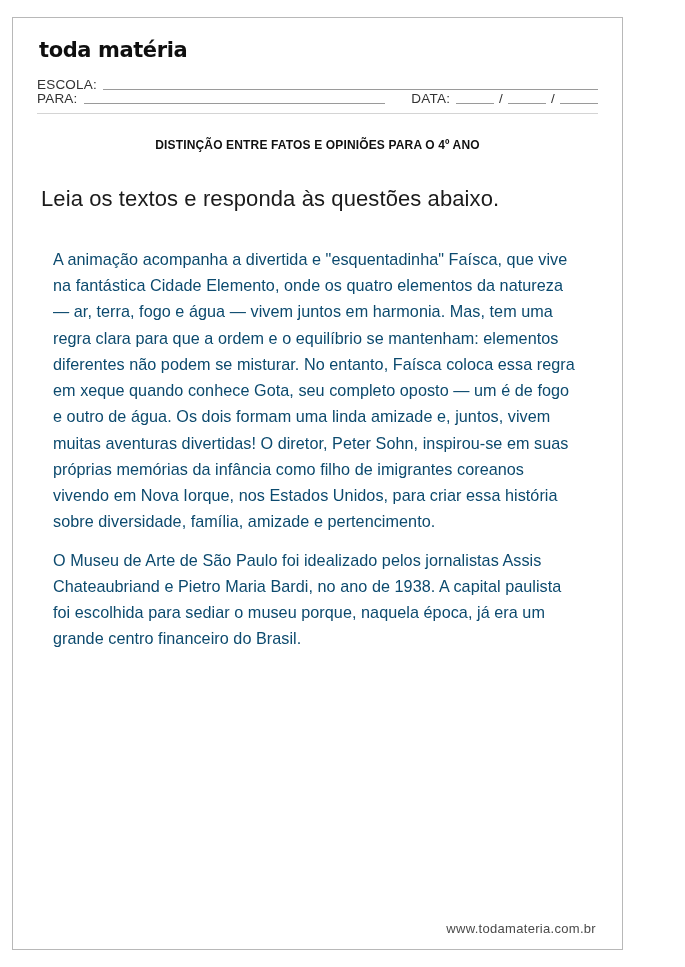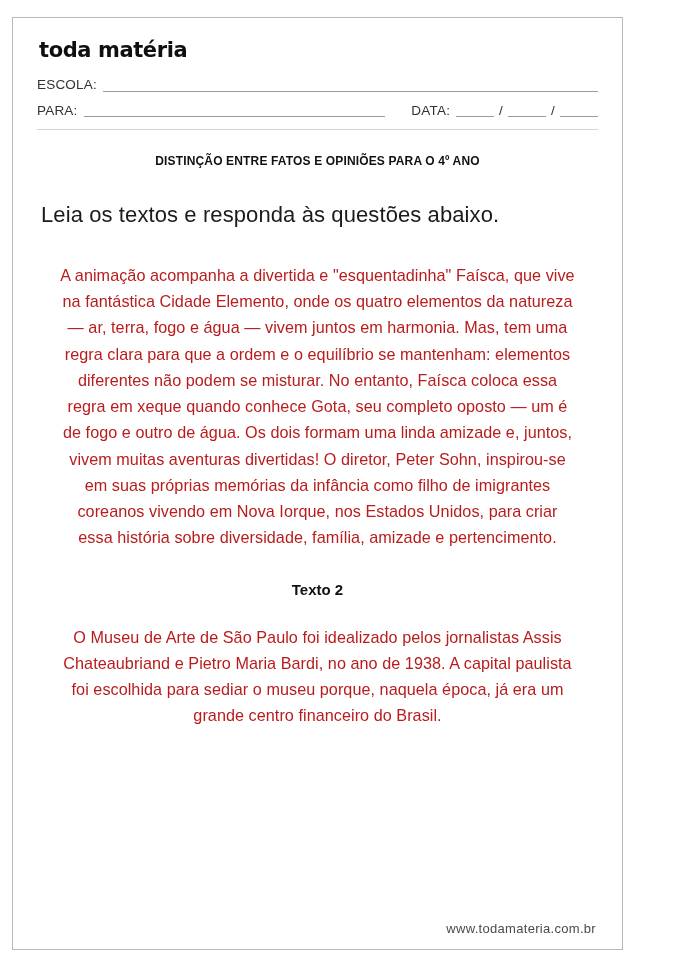--- a/index.html
+++ b/index.html
@@ -33,22 +33,21 @@
   .logo {
     font-family: "DejaVu Sans", sans-serif;
     font-weight: bold;
     font-size: 21px;
     letter-spacing: -0.4px;
     color: #0f0f0f;
     margin: 0 0 16px 2px;
   }
   .field-row {
     display: flex;
-    align-items: flex-end;
-    margin-bottom: 12px;
+    margin-bottom: 0;
     font-size: 13.5px;
     color: #333;
     letter-spacing: 0.2px;
   }
   .field-label {
     white-space: nowrap;
     padding-right: 6px;
     line-height: 1;
   }
   .rule {
@@ -96,23 +95,23 @@
     color: #111;
     margin: 0 0 6px 0;
   }
   .text-heading.second {
     margin-top: 30px;
     margin-bottom: 26px;
   }
   .body-text {
     font-size: 16.2px;
     line-height: 1.62;
-    color: #b91c1c;
-    margin: 18px;
-    text-align: center;
+    color: #0c4a6e;
+    margin: 12px;
+    text-align: left;
     letter-spacing: 0.05px;
   }
   .source {
     font-size: 11.6px;
     line-height: 1.72;
     color: #2a2a2a;
     margin: 20px 0 0 0;
     word-break: break-all;
   }
 
@@ -154,19 +153,18 @@
     <hr class="divider">
   </div>
 
   <div class="content">
     <div class="worksheet-title">DISTINÇÃO ENTRE FATOS E OPINIÕES PARA O 4º ANO</div>
 
     <p class="instruction">Leia os textos e responda às questões abaixo.</p>
 
     <p class="body-text">A animação acompanha a divertida e "esquentadinha" Faísca, que vive na fantástica Cidade Elemento, onde os quatro elementos da natureza — ar, terra, fogo e água — vivem juntos em harmonia. Mas, tem uma regra clara para que a ordem e o equilíbrio se mantenham: elementos diferentes não podem se misturar. No entanto, Faísca coloca essa regra em xeque quando conhece Gota, seu completo oposto — um é de fogo e outro de água. Os dois formam uma linda amizade e, juntos, vivem muitas aventuras divertidas! O diretor, Peter Sohn, inspirou-se em suas próprias memórias da infância como filho de imigrantes coreanos vivendo em Nova Iorque, nos Estados Unidos, para criar essa história sobre diversidade, família, amizade e pertencimento.</p>
 
-    <div class="text-heading second">Texto 2</div>
     <p class="body-text">O Museu de Arte de São Paulo foi idealizado pelos jornalistas Assis Chateaubriand e Pietro Maria Bardi, no ano de 1938. A capital paulista foi escolhida para sediar o museu porque, naquela época, já era um grande centro financeiro do Brasil.</p>
   </div>
 
   <div class="footer">www.todamateria.com.br</div>
 
 </div>
 
 </body></html>

